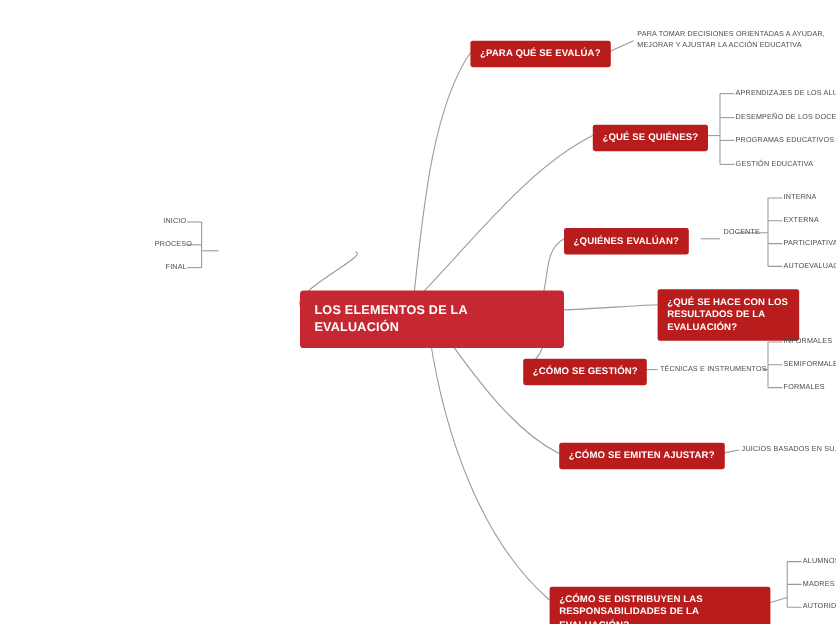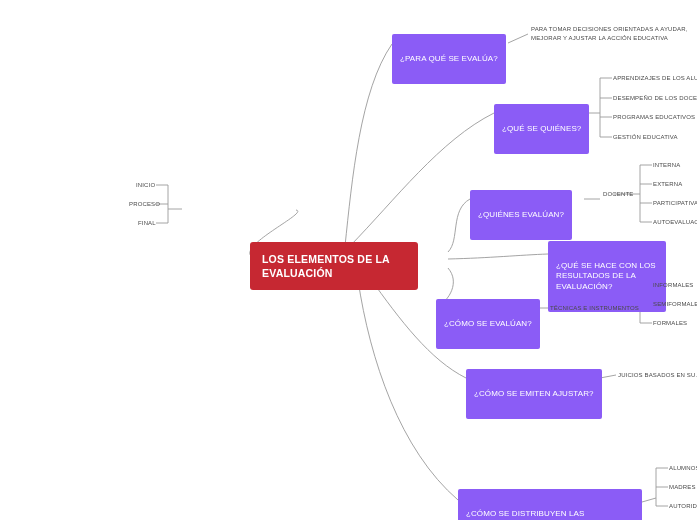--- a/index.html
+++ b/index.html
@@ -39,26 +39,26 @@
     color: #ffffff;
     font-weight: bold;
     font-size: 10.5px;
     line-height: 1.35;
     padding: 10px 12px;
     border-radius: 3px;
     letter-spacing: 0.2px;
   }
   
   .lvl1 {
-    background: #8b5cf6;
+    background: #b91c1c;
     color: #ffffff;
-    font-weight: normal;
+    font-weight: bold;
     font-size: 8px;
     line-height: 1.3;
-    padding: 20px 8px;
+    padding: 6px 8px;
     border-radius: 2px;
     letter-spacing: 0.1px;
   }
   
   .leaf {
     color: #4a4a4a;
     font-size: 6px;
     line-height: 1.35;
     letter-spacing: 0.15px;
     white-space: nowrap;
@@ -125,32 +125,32 @@
       <path d="M600,378 L616,375"></path>
 
       <path d="M642,502 L656,498"></path>
       <path d="M656,468 L656,506"></path>
       <path d="M656,468 L668,468"></path>
       <path d="M656,487 L668,487"></path>
       <path d="M656,506 L668,506"></path>
     </g>
   </svg>
 
-  <div class="node root" style="left:250px; top:242px; width:168px;">LOS ELEMENTOS DE LA EVALUACIÓN</div>
+  <div class="node root" style="left:250px; top:242px; width:220px;">LOS ELEMENTOS DE LA EVALUACIÓN</div>
 
   <div class="node lvl1" style="left:392px; top:34px;">¿PARA QUÉ SE EVALÚA?</div>
 
   <div class="node lvl1" style="left:494px; top:104px;">¿QUÉ SE QUIÉNES?</div>
 
 
   <div class="node lvl1" style="left:470px; top:190px;">¿QUIÉNES EVALÚAN?</div>
 
   <div class="node lvl1" style="left:548px; top:241px; width:118px;">¿QUÉ SE HACE CON LOS RESULTADOS DE LA EVALUACIÓN?</div>
 
-  <div class="node lvl1" style="left:436px; top:299px;">¿CÓMO SE EVALÚAN?</div>
+  <div class="node lvl1" style="left:436px; top:299px;">¿CÓMO SE GESTIÓN?</div>
 
   <div class="node lvl1" style="left:466px; top:369px;">¿CÓMO SE EMITEN AJUSTAR?</div>
 
   <div class="node lvl1" style="left:458px; top:489px; width:184px;">¿CÓMO SE DISTRIBUYEN LAS RESPONSABILIDADES DE LA EVALUACIÓN?</div>
 
   <div class="node leaf wrap" style="left:531px; top:25px; width:175px;">PARA TOMAR DECISIONES ORIENTADAS A AYUDAR, MEJORAR Y AJUSTAR LA ACCIÓN EDUCATIVA</div>
 
   <div class="node leaf" style="left:613px; top:74px;">APRENDIZAJES DE LOS ALUMNOS</div>
   <div class="node leaf" style="left:613px; top:94px;">DESEMPEÑO DE LOS DOCENTES</div>
   <div class="node leaf" style="left:613px; top:113px;">PROGRAMAS EDUCATIVOS</div>

